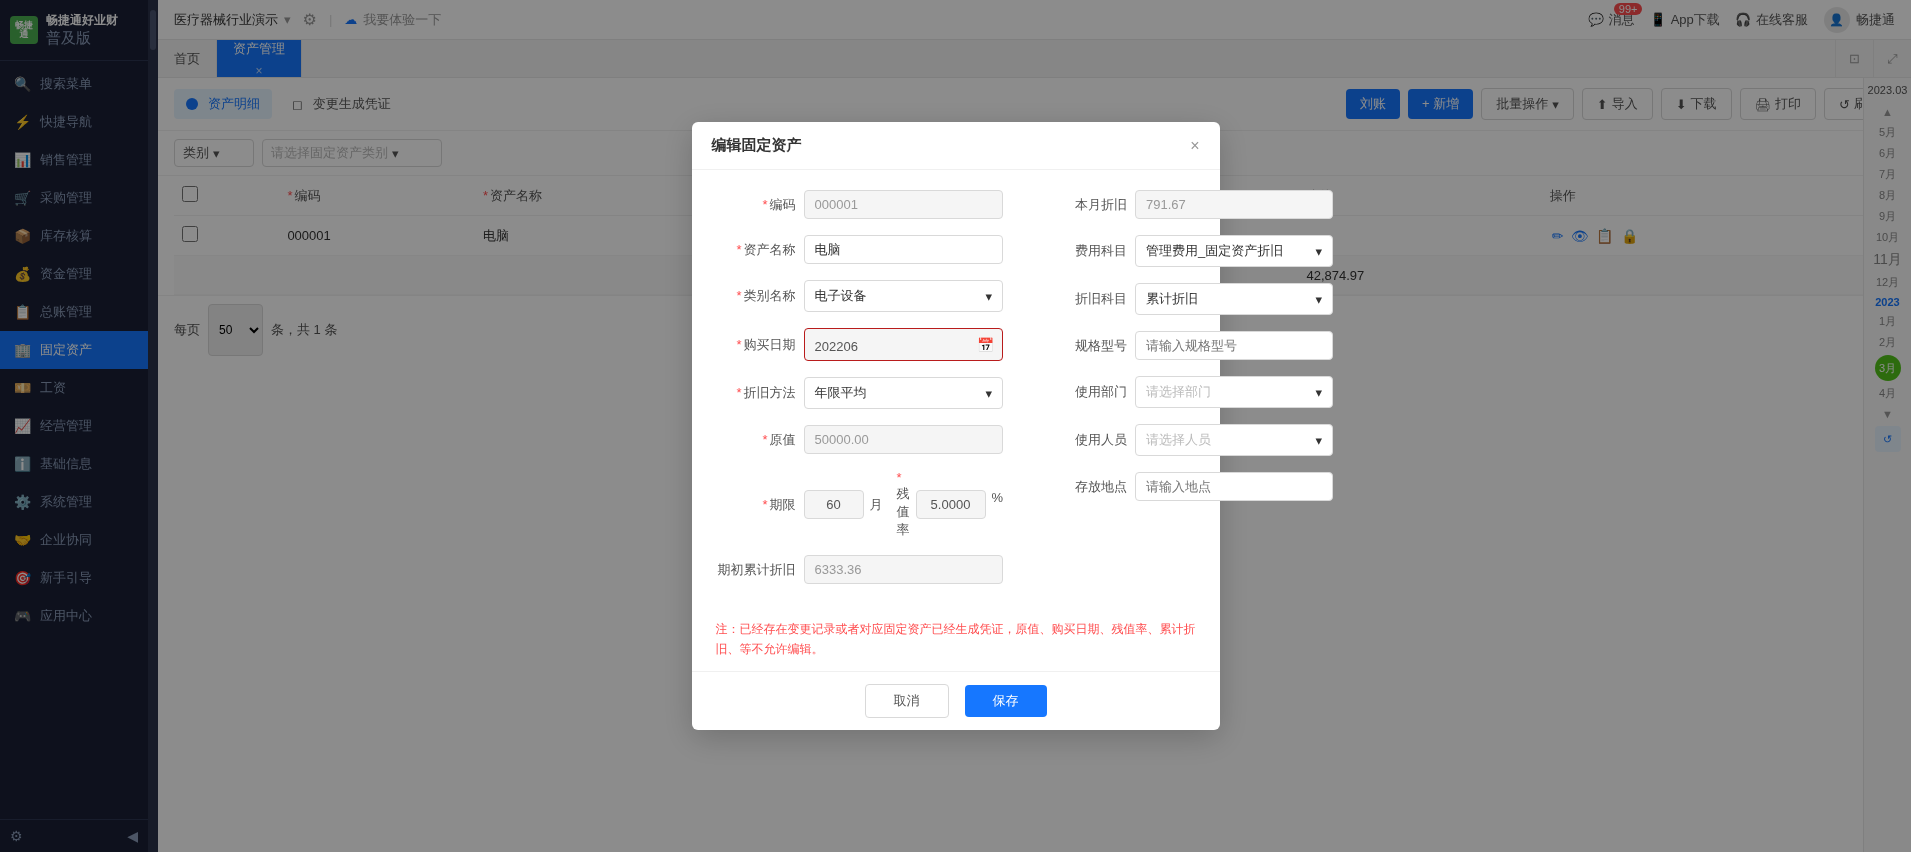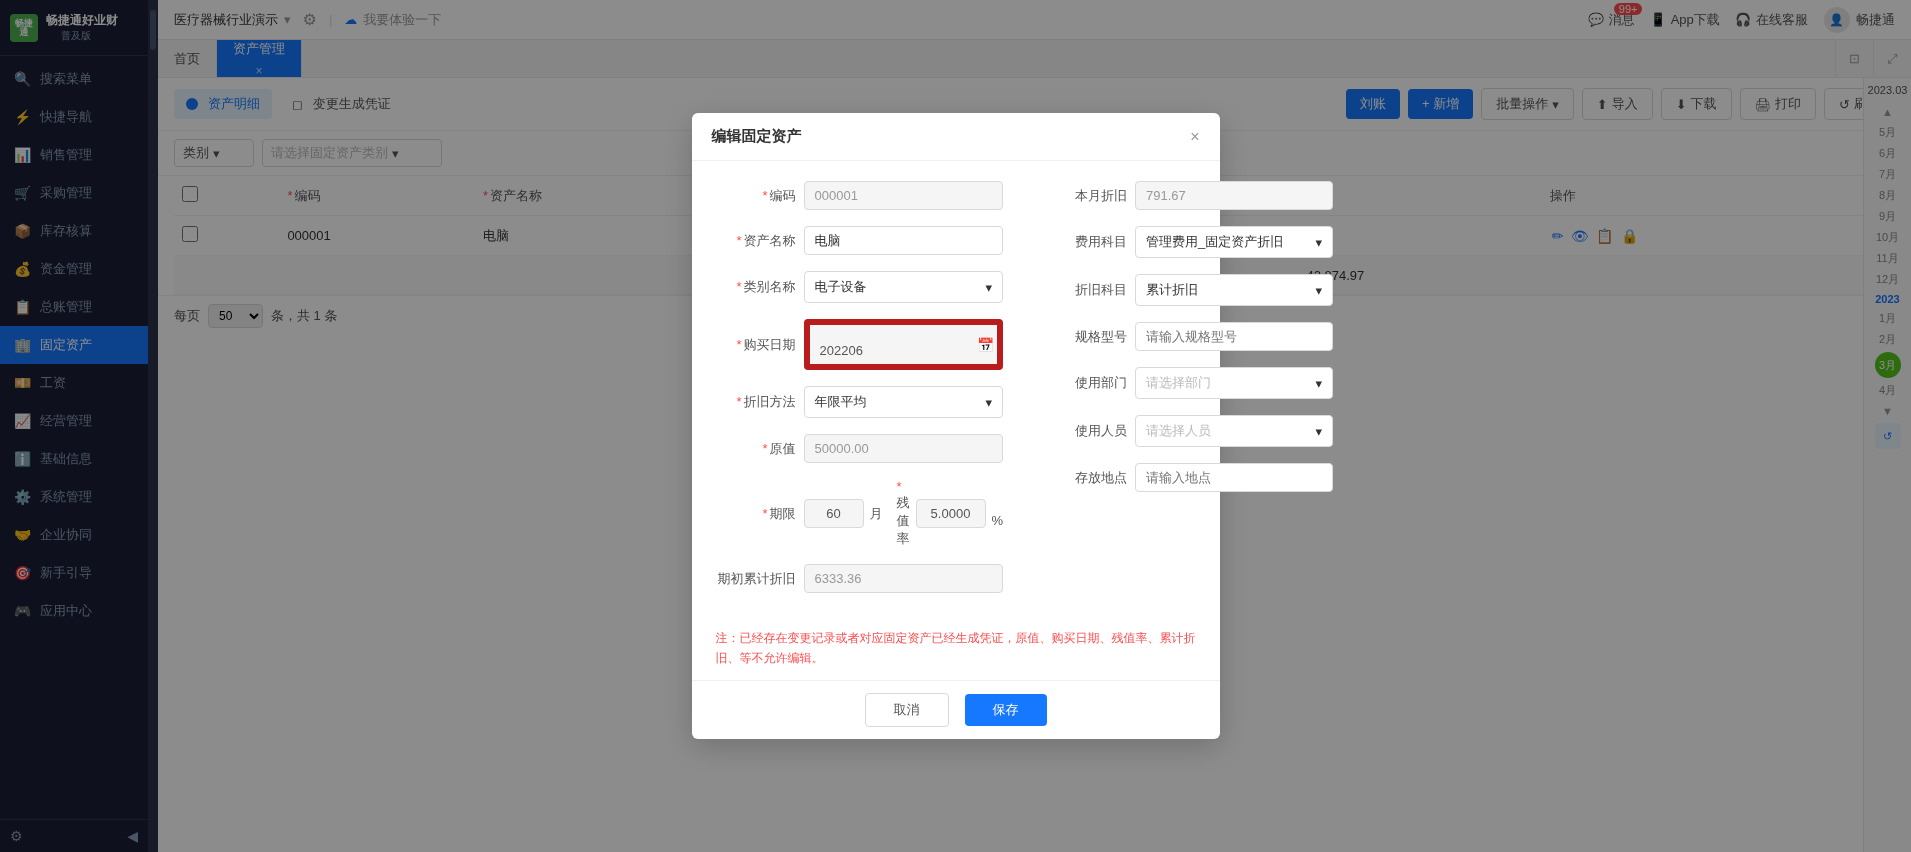--- a/index.html
+++ b/index.html
@@ -65,42 +65,42 @@
     tbody td { padding: 10px 8px; color: #333; }
     .table-check { width: 16px; height: 16px; border: 1px solid #d9d9d9; border-radius: 2px; cursor: pointer; }
     .required-star { color: #ff4d4f; margin-right: 2px; }
     .table-action-btn { background: none; border: none; cursor: pointer; color: #1677ff; font-size: 14px; margin: 0 2px; }
 
     
     .right-panel { position: absolute; right: 0; top: 0; width: 48px; height: 100%; background: #f9f9f9; border-left: 1px solid #e8e8e8; display: flex; flex-direction: column; align-items: center; }
 
     
     .page-footer { padding: 8px 16px; display: flex; align-items: center; gap: 8px; border-top: 1px solid #f0f0f0; font-size: 13px; color: #555; }
-    .page-select { border: 1px solid #d9d9d9; border-radius: 4px; padding: 3px 6px; font-size: 12px; }
+    .page-select { border: 1px solid #d9d9d9; border-radius: 4px; padding: 17px 6px; font-size: 12px; }
 
     
     .modal-overlay { position: fixed; inset: 0; background: rgba(0,0,0,0.45); z-index: 1000; display: flex; align-items: center; justify-content: center; }
     .modal { background: white; border-radius: 6px; width: 528px; box-shadow: 0 8px 32px rgba(0,0,0,0.2); }
     .modal-header { padding: 14px 20px; border-bottom: 1px solid #f0f0f0; display: flex; align-items: center; justify-content: space-between; }
     .modal-title { font-size: 15px; font-weight: 600; color: #333; }
     .modal-close { background: none; border: none; cursor: pointer; color: #999; font-size: 16px; }
     .modal-body { padding: 20px 24px; }
     .form-row { display: flex; align-items: center; margin-bottom: 16px; gap: 8px; }
     .form-label { width: 80px; text-align: right; color: #555; font-size: 13px; white-space: nowrap; flex-shrink: 0; }
     .form-required { color: #ff4d4f; margin-right: 2px; }
     .form-input { flex: 1; border: 1px solid #d9d9d9; border-radius: 4px; padding: 6px 10px; font-size: 13px; color: #333; outline: none; }
     .form-input.disabled { background: #f5f5f5; color: #999; }
     .form-input-with-icon { position: relative; flex: 1; }
-    .form-input-with-icon input { width: 100%; border: 6px solid #b91c1c; border-radius: 4px; padding: 18px 30px 6px 10px; font-size: 13px; outline: none; background: #f5f5f5; color: #555; }
+    .form-input-with-icon input { width: 100%; border: 1px solid #b91c1c; border-radius: 4px; padding: 10px 30px 6px 10px; font-size: 13px; outline: none; background: #f5f5f5; color: #555; }
     .form-input-icon { position: absolute; right: 8px; top: 50%; transform: translateY(-50%); color: #999; font-size: 14px; }
     .form-select { flex: 1; border: 1px solid #d9d9d9; border-radius: 4px; padding: 6px 10px; font-size: 13px; color: #333; display: flex; align-items: center; justify-content: space-between; cursor: pointer; background: white; }
     .form-period { display: flex; align-items: center; gap: 6px; flex: 1; }
     .form-period-input { width: 60px; border: 1px solid #d9d9d9; border-radius: 4px; padding: 6px 10px; font-size: 13px; text-align: center; background: #f5f5f5; color: #555; }
     .form-period-unit { color: #555; font-size: 13px; }
-    .form-residual { display: flex; align-items: flex-end; gap: 6px; }
+    .form-residual { display: flex; align-items: flex-start; gap: 6px; }
     .form-residual-input { width: 70px; border: 1px solid #d9d9d9; border-radius: 4px; padding: 6px 10px; font-size: 13px; text-align: center; background: #f5f5f5; color: #555; }
     .modal-note { padding: 0 24px 12px; font-size: 12px; color: #ff4d4f; line-height: 1.6; }
     .modal-footer { padding: 12px 20px; border-top: 1px solid #f0f0f0; display: flex; align-items: center; justify-content: center; gap: 16px; }
     .btn-cancel { background: white; color: #555; border: 1px solid #d9d9d9; border-radius: 4px; padding: 7px 28px; cursor: pointer; font-size: 13px; }
     .btn-save { background: #1677ff; color: white; border: none; border-radius: 4px; padding: 7px 28px; cursor: pointer; font-size: 13px; }
 
     .col-left { padding-right: 20px; }
     .col-right { padding-left: 20px; border-left: none; }
 
     .sidebar-scroll { width: 10px; background: #2a3249; display: flex; flex-direction: column; }
@@ -109,21 +109,21 @@
 </head>
 <body>
 
 <div class="sidebar">
   <div class="sidebar-logo">
     <div class="sidebar-logo-icon">
       <span style="font-size:9px; line-height:1; text-align:center;">畅捷<br>通</span>
     </div>
     <div>
       <div style="color:white;font-size:12px;font-weight:bold;">畅捷通好业财</div>
-      <div style="color:#8a9bb8;font-size:10px;margin-left:15px;">普及版</div>
+      <div style="color:#8a9bb8;font-size:15px;">普及版</div>
     </div>
   </div>
   <div class="sidebar-nav">
     <div class="sidebar-item">
       <span class="sidebar-item-icon">🔍</span>
       <span>搜索菜单</span>
     </div>
     <div class="sidebar-item">
       <span class="sidebar-item-icon">⚡</span>
       <span>快捷导航</span>
@@ -342,21 +342,21 @@
 
     <div class="right-panel" style="position:absolute;right:0;top:0;bottom:0;width:48px;background:#f9f9f9;border-left:1px solid #e8e8e8;display:flex;flex-direction:column;align-items:center;overflow:hidden;">
       <div style="font-size:11px;color:#555;padding:6px 2px;text-align:center;">2023.03</div>
       <div style="font-size:11px;color:#999;padding:4px 2px;cursor:pointer;">▲</div>
       <div style="font-size:11px;color:#888;padding:3px 2px;cursor:pointer;">5月</div>
       <div style="font-size:11px;color:#888;padding:3px 2px;cursor:pointer;">6月</div>
       <div style="font-size:11px;color:#888;padding:3px 2px;cursor:pointer;">7月</div>
       <div style="font-size:11px;color:#888;padding:3px 2px;cursor:pointer;">8月</div>
       <div style="font-size:11px;color:#888;padding:3px 2px;cursor:pointer;">9月</div>
       <div style="font-size:11px;color:#888;padding:3px 2px;cursor:pointer;">10月</div>
-      <div style="font-size:11px;color:#888;padding:3px 2px;cursor:pointer;">11月</div>
+      <div style="font-size:14px;color:#888;padding:3px 2px;cursor:pointer;">11月</div>
       <div style="font-size:11px;color:#888;padding:3px 2px;cursor:pointer;">12月</div>
       <div style="font-size:11px;color:#1677ff;padding:3px 2px;cursor:pointer;font-weight:bold;">2023</div>
       <div style="font-size:11px;color:#888;padding:3px 2px;cursor:pointer;">1月</div>
       <div style="font-size:11px;color:#888;padding:3px 2px;cursor:pointer;">2月</div>
       <div style="background:#52c41a;color:white;border-radius:50%;width:26px;height:26px;display:flex;align-items:center;justify-content:center;font-size:11px;cursor:pointer;margin:2px;">3月</div>
       <div style="font-size:11px;color:#888;padding:3px 2px;cursor:pointer;">4月</div>
       <div style="font-size:11px;color:#999;padding:4px 2px;cursor:pointer;">▼</div>
       <div style="background:#e8f4ff;color:#1677ff;border-radius:4px;width:26px;height:26px;display:flex;align-items:center;justify-content:center;font-size:11px;cursor:pointer;margin:2px;">↺</div>
     </div>
   </div>

